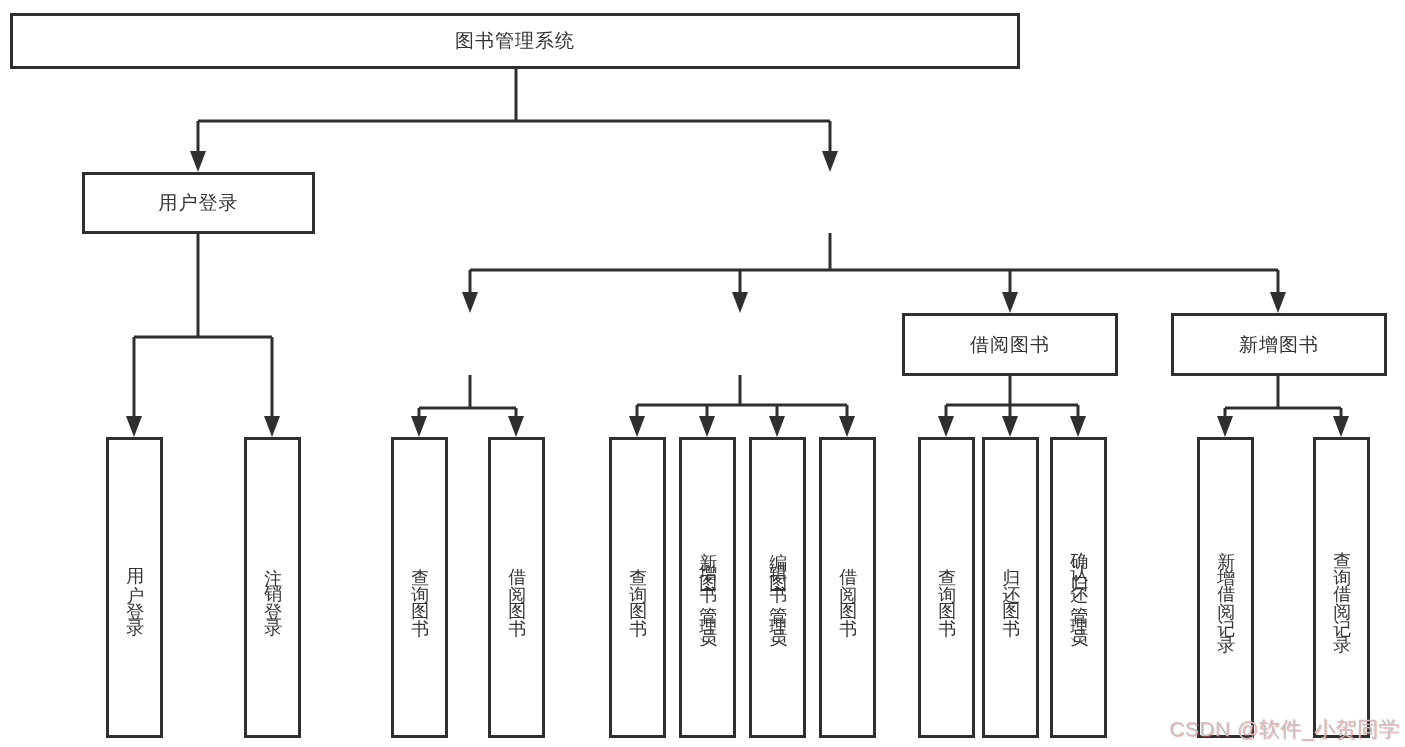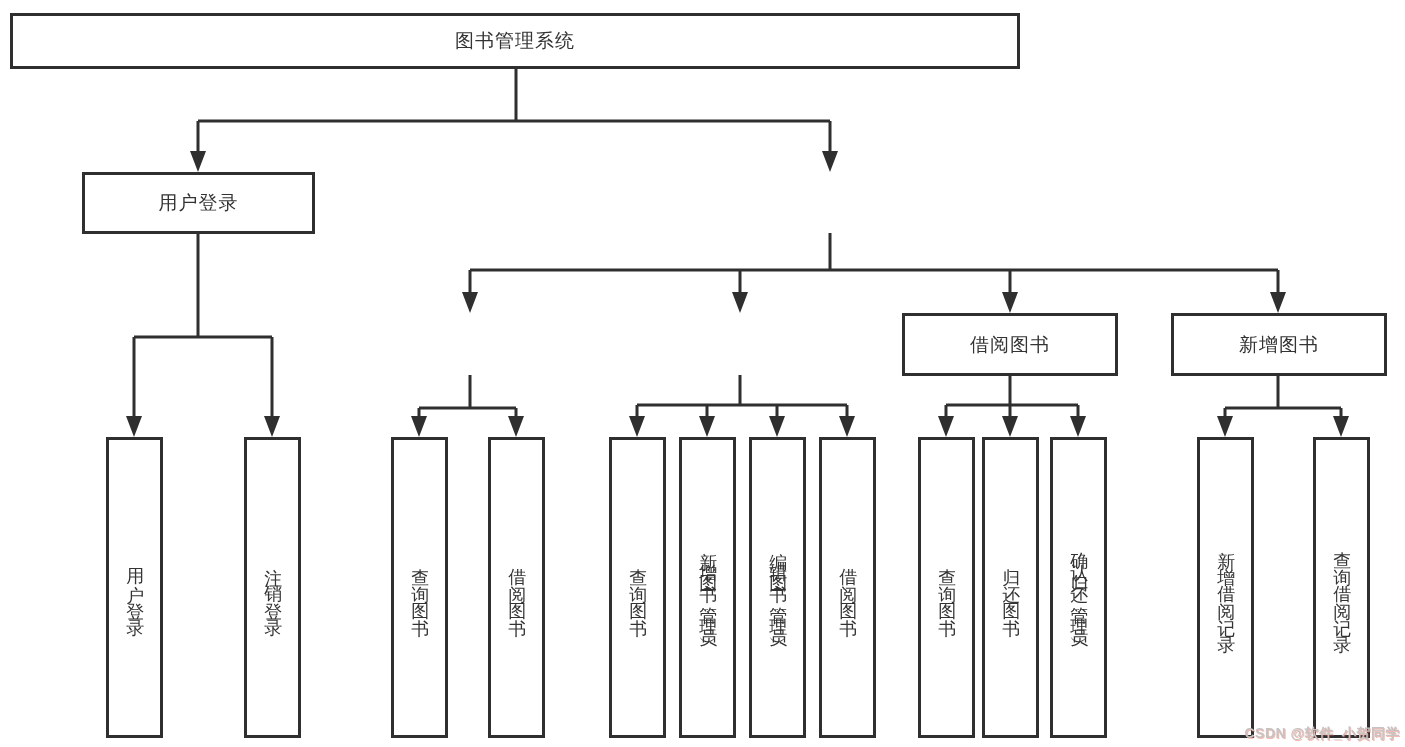--- a/index.html
+++ b/index.html
@@ -15,24 +15,23 @@
   .vbox{
     position:absolute;box-sizing:border-box;top:437px;width:57px;height:301px;
     border:3px solid #2f2f2f;background:#ffffff;
     display:flex;align-items:center;justify-content:center;
     writing-mode:vertical-rl;
     font-size:18px;color:#333333;letter-spacing:17px;line-height:1.2;
   }
   .vbox.tight{letter-spacing:11px;}
   .watermark{
     position:absolute;right:5px;bottom:4px;
-    font-size:14px;color:#c7c3c3;letter-spacing:0.5px;
+    font-size:21px;color:#c7c3c3;letter-spacing:0.5px;
     text-shadow:1px 1px 0 rgba(240,100,80,0.45);
     white-space:nowrap;
-    font-weight:bold;
   }
 </style>
 </head>
 <body>
 
 <div class="diagram">
 
   <svg class="connectors" viewBox="0 0 1405 747" xmlns="http://www.w3.org/2000/svg" aria-hidden="true">
     <path fill="none" stroke="#2f2f2f" stroke-width="3" d="
       M516 68 V121 M198 121 H830 M198 121 V153 M830 121 V153

